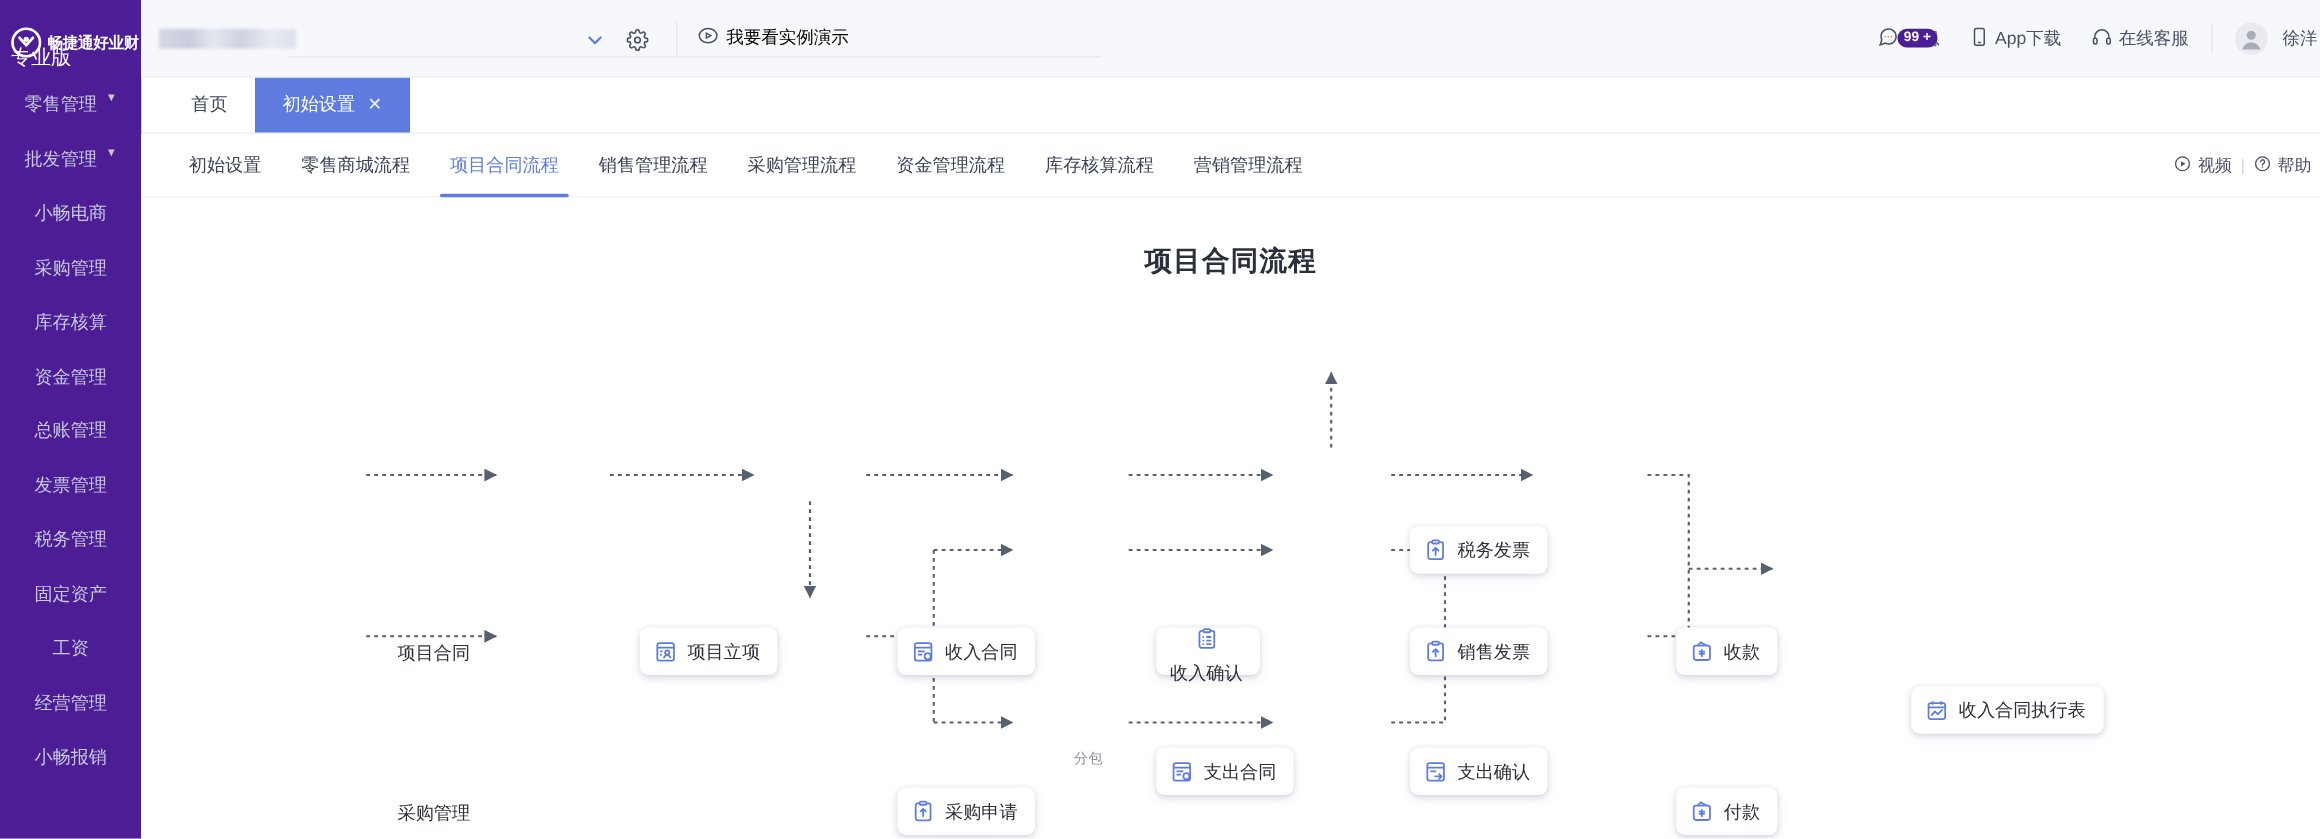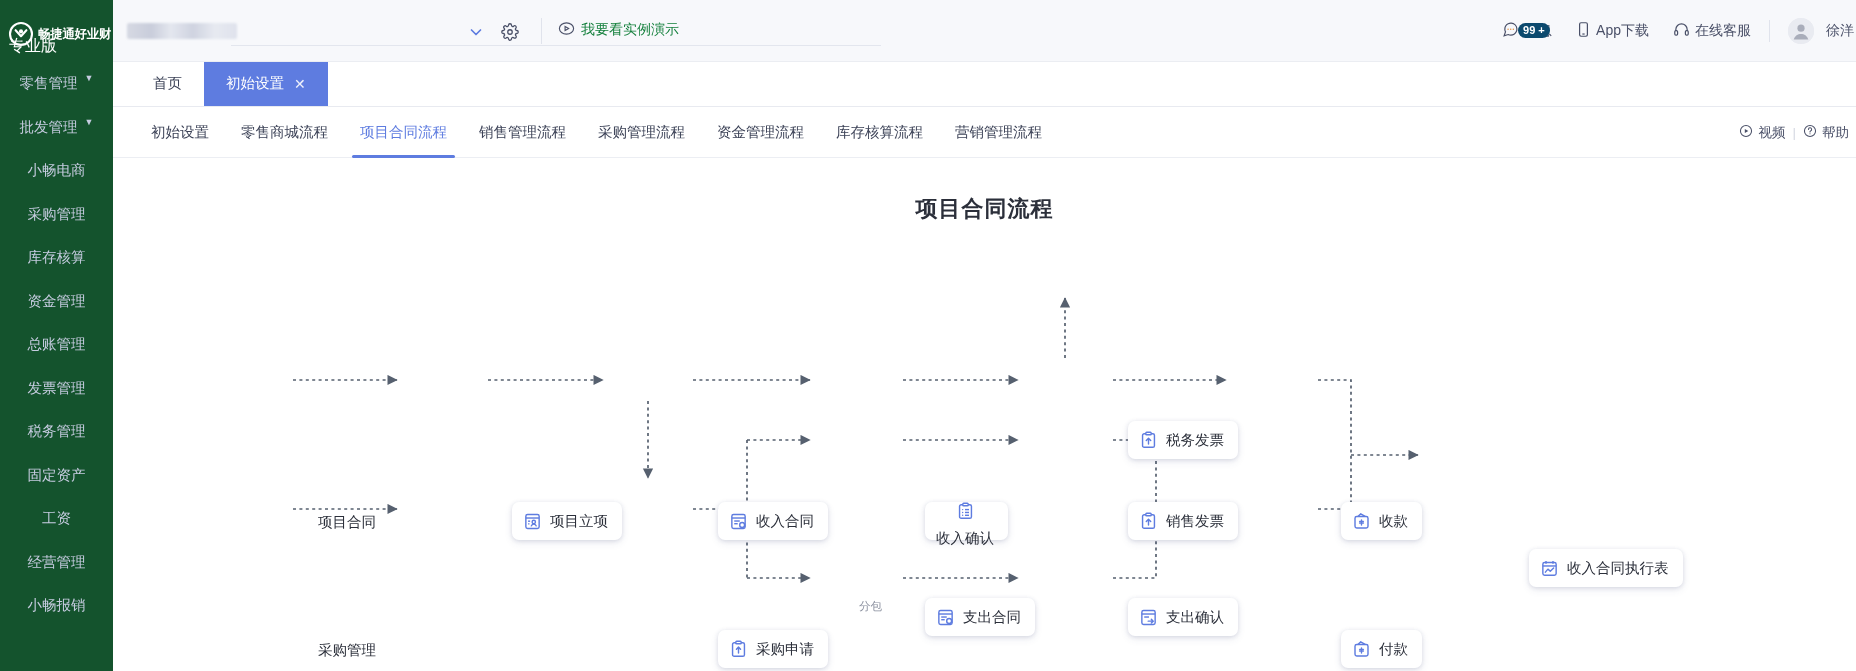--- a/index.html
+++ b/index.html
@@ -5,21 +5,21 @@
   * { box-sizing: border-box; margin: 0; padding: 0; }
   html, body {
     width: 1856px; height: 671px;
     font-family: "Liberation Sans", "DejaVu Sans", sans-serif;
     background: #ffffff; overflow: hidden;
   }
   #app { position: relative; width: 1856px; height: 671px; display: flex; background:#fff; }
 
   
   .sidebar {
-    width: 113px; height: 671px; background: #14532d; flex: 0 0 113px;
+    width: 113px; height: 671px; background: #4c1d95; flex: 0 0 113px;
     position: relative; overflow: hidden;
   }
   .brand {
     height: 62px; display: flex; align-items: center; padding: 6px 0 0 8px;
     position: relative;
   }
   .brand-logo { width: 26px; height: 26px; flex:0 0 26px; position:relative; }
   .brand-logo svg { display:block; }
   .brand-name {
     color: #fff; font-size: 12.5px; font-weight: 700; letter-spacing: -0.3px;
@@ -62,33 +62,33 @@
   }
   .gear-btn {
     position: absolute; left: 385px; top: 20px; width: 24px; height: 24px;
     display:flex; align-items:center; justify-content:center; cursor: pointer;
   }
   .hdr-divider {
     position: absolute; left: 428px; top: 18px; width: 1px; height: 26px; background: #e0e3ec;
   }
   .demo-link {
     position: absolute; left: 445px; top: 20px; display: flex; align-items: center;
-    gap: 6px; color: #15803d; font-size: 14px; cursor: pointer; white-space: nowrap;
+    gap: 6px; color: #000000; font-size: 14px; cursor: pointer; white-space: nowrap;
   }
   .hdr-right {
     position: absolute; right: 0; top: 0; height: 62px;
     display: flex; align-items: center; gap: 0; padding-right: 0;
   }
   .hdr-act {
     display: flex; align-items: center; gap: 5px; color: #4a5068; font-size: 14px;
     cursor: pointer; position: relative; padding: 0 12px; white-space: nowrap;
   }
   .badge {
     position: absolute; top: 2px; left: 28px;
-    background: #0c4a6e; color: #fff; font-size: 11px; font-weight: 700;
+    background: #4c1d95; color: #fff; font-size: 11px; font-weight: 700;
     border-radius: 9px; padding: 1px 5px 2px; line-height: 1.1; white-space: nowrap;
   }
   .vsep { width: 1px; height: 22px; background: #e0e3ec; margin: 0 6px; }
   .avatar {
     width: 26px; height: 26px; border-radius: 50%; background: #e9ebf1;
     display: flex; align-items: center; justify-content: center; flex: 0 0 26px;
   }
   .username { color: #4a5068; font-size: 14px; margin-left: 7px; white-space: nowrap; }
 
   

